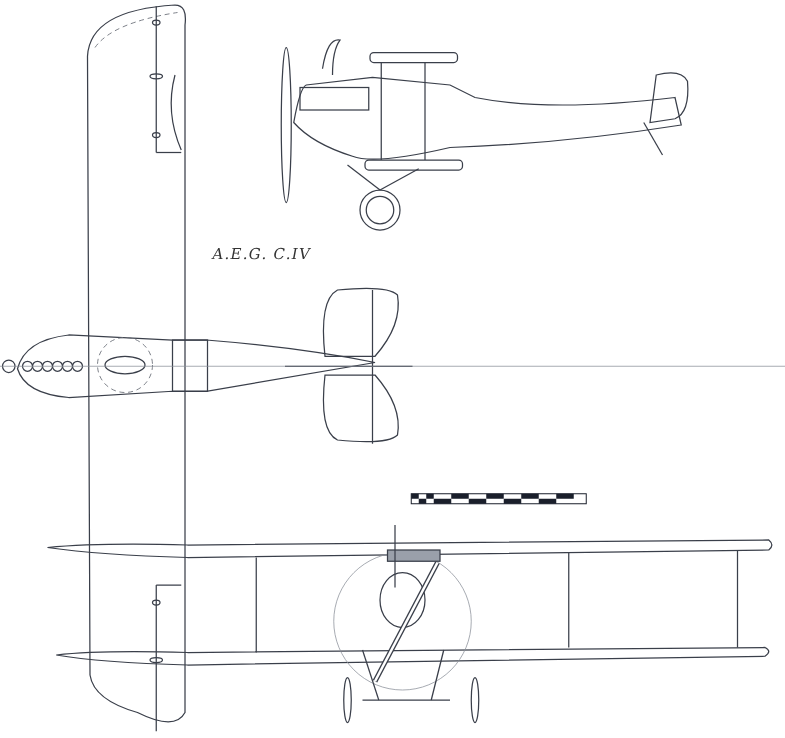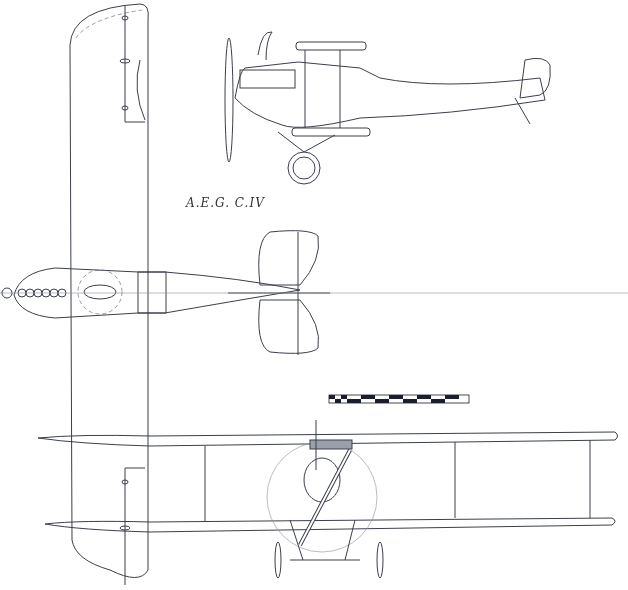--- a/index.html
+++ b/index.html
@@ -1,21 +1,21 @@
 <!DOCTYPE html>
 <html><head>
 <meta charset="utf-8">
 <style>
   html,body{margin:0;padding:0;background:#ffffff;}
   body{width:628px;height:590px;position:relative;overflow:hidden;font-family:"Liberation Sans",sans-serif;}
   svg{position:absolute;left:0;top:0;}
   .ln{fill:none;stroke:#3a3f4a;stroke-width:1;}
   .thin{fill:none;stroke:#8a8f98;stroke-width:0.6;}
   .dash{fill:none;stroke:#6a6f78;stroke-width:0.7;stroke-dasharray:4 3;}
-  .title{position:absolute;left:186px;top:196px;font-family:"DejaVu Serif",serif;font-style:italic;font-size:12px;color:#333;letter-spacing:1px;}
+  .title{position:absolute;left:170px;top:196px;font-family:"DejaVu Serif",serif;font-style:italic;font-size:12px;color:#333;letter-spacing:1px;}
 </style>
 </head>
 <body>
 
 <div class="title">A.E.G. C.IV</div>
 
 <svg width="628" height="590" viewBox="0 0 628 590">
 
   <g>
     <path class="ln" d="M70,45 Q72,8 140,4 Q150,4 148,20 L148,570 Q140,585 110,570 Q75,560 72,540 Z"></path>

